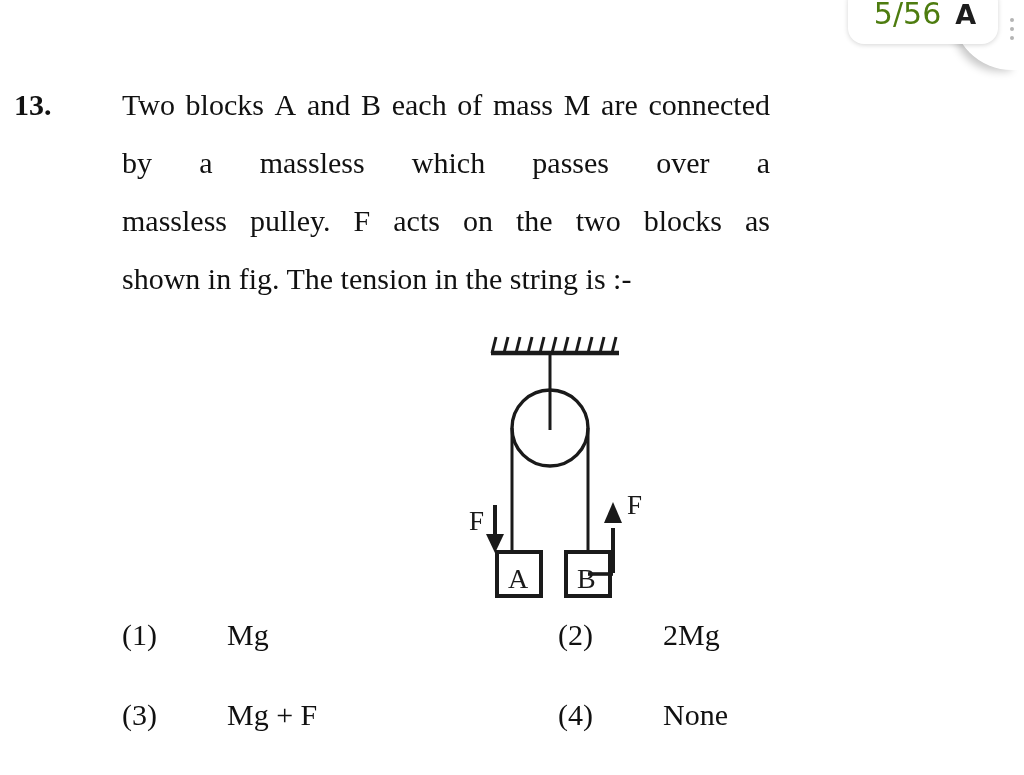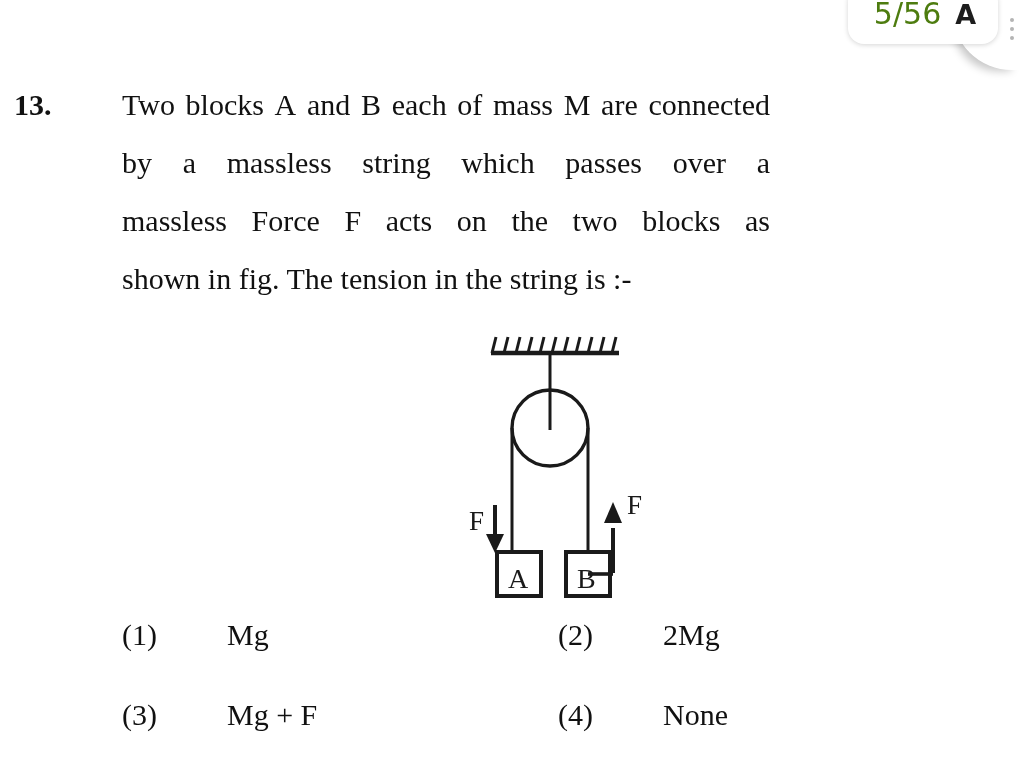--- a/index.html
+++ b/index.html
@@ -184,29 +184,28 @@
           <span>of</span>
           <span>mass</span>
           <span>M</span>
           <span>are</span>
           <span>connected</span>
         </span>
       <span class="line justify">
           <span>by</span>
           <span>a</span>
           <span>massless</span>
-          <span>string</span>
           <span>which</span>
           <span>passes</span>
           <span>over</span>
           <span>a</span>
         </span>
       <span class="line justify">
           <span>massless</span>
-          <span>Force</span>
+          <span>pulley.</span>
           <span>F</span>
           <span>acts</span>
           <span>on</span>
           <span>the</span>
           <span>two</span>
           <span>blocks</span>
           <span>as</span>
         </span>
       <span class="line">shown in fig. The tension in the string is :-</span>
     </div>

